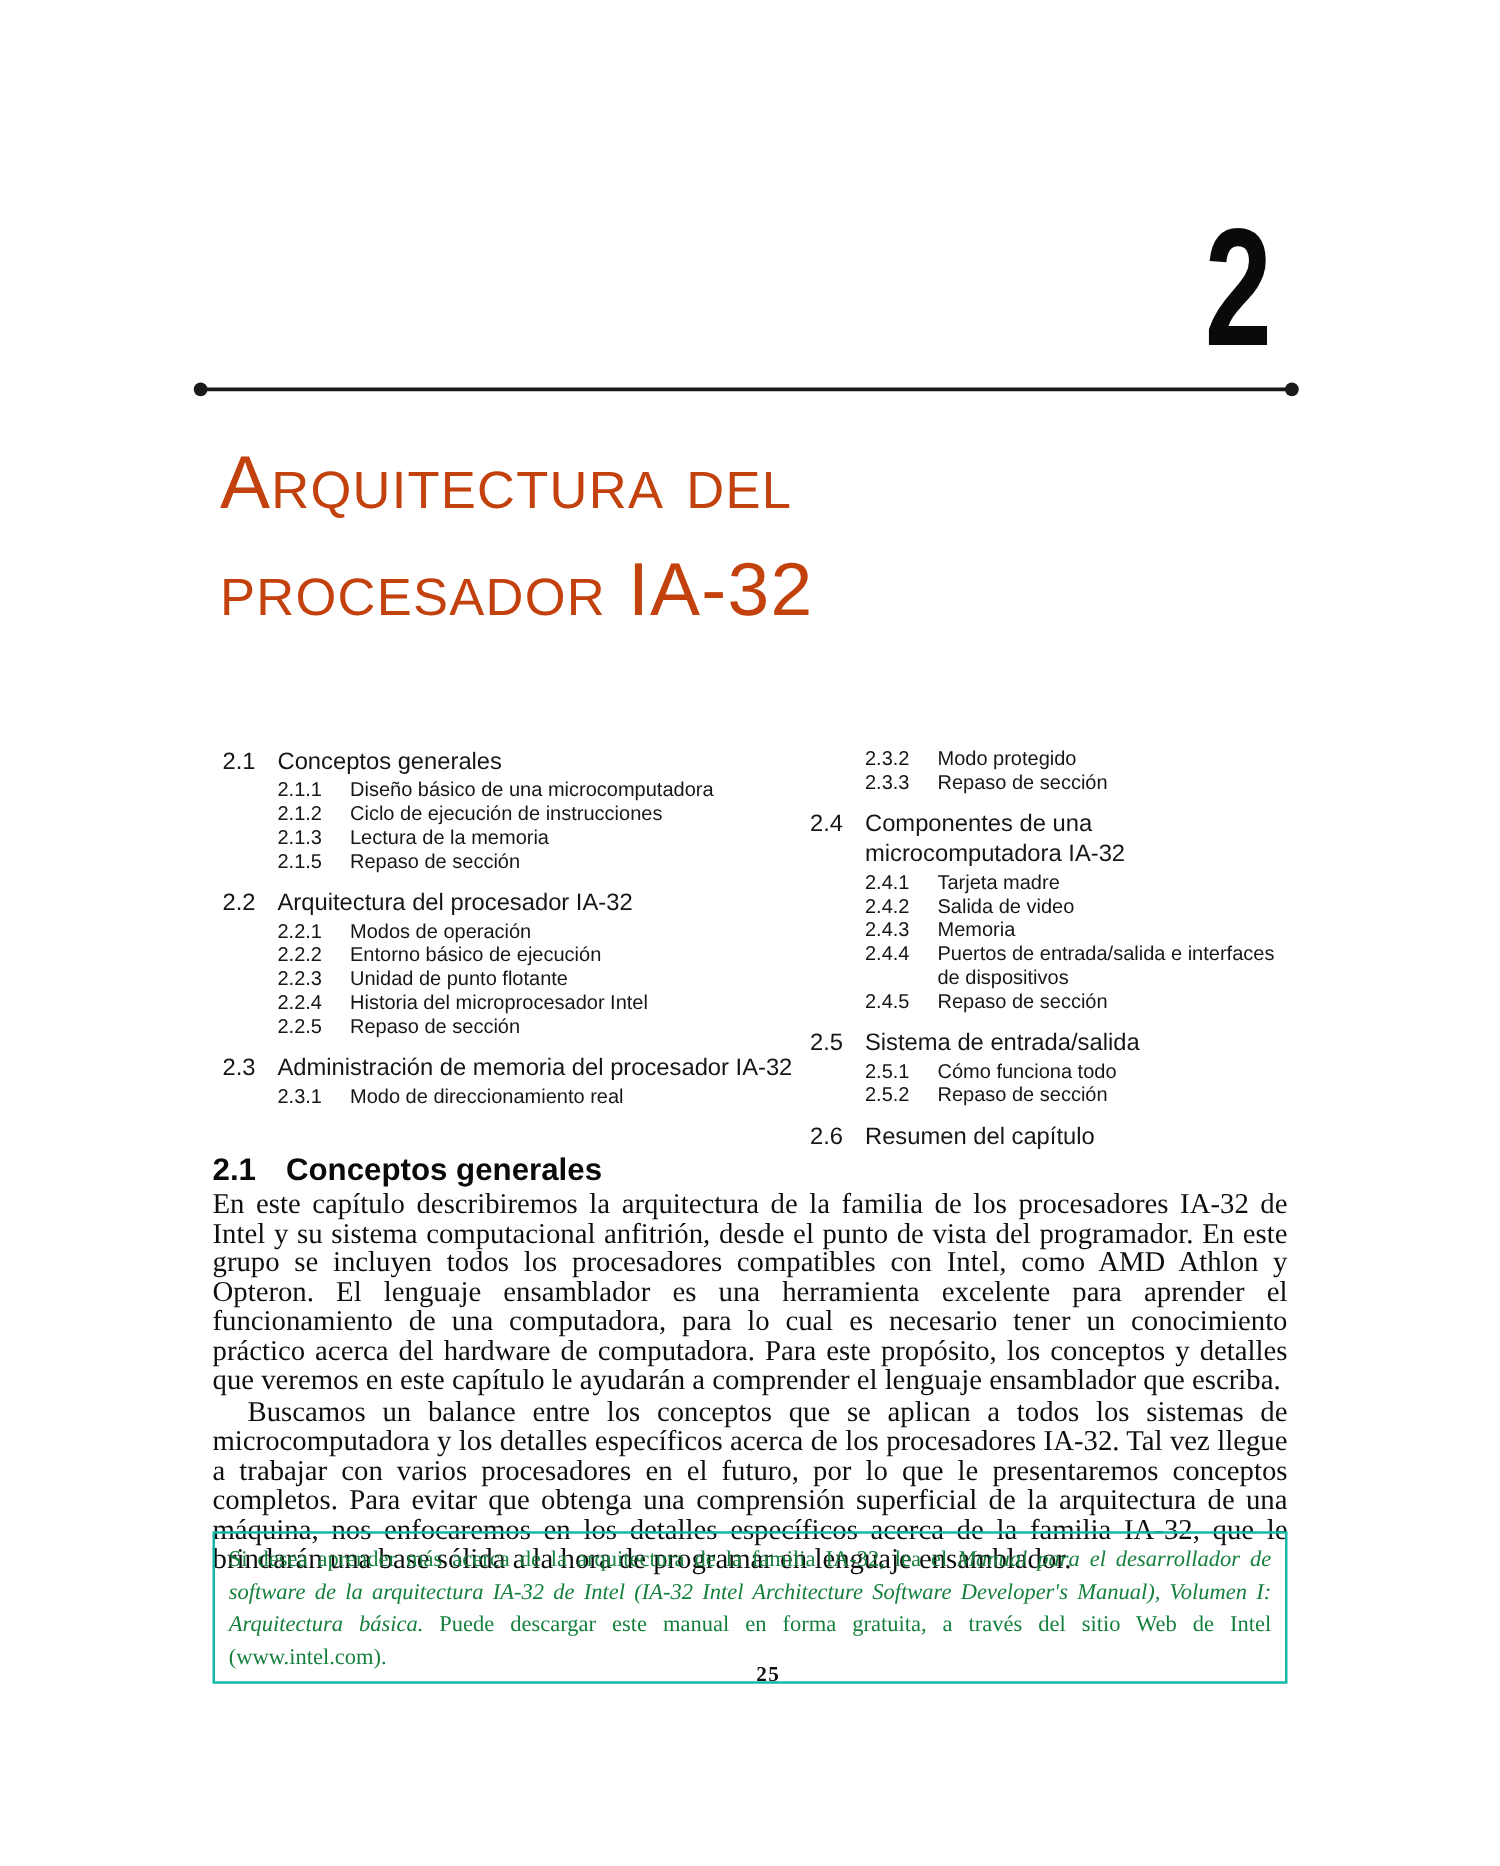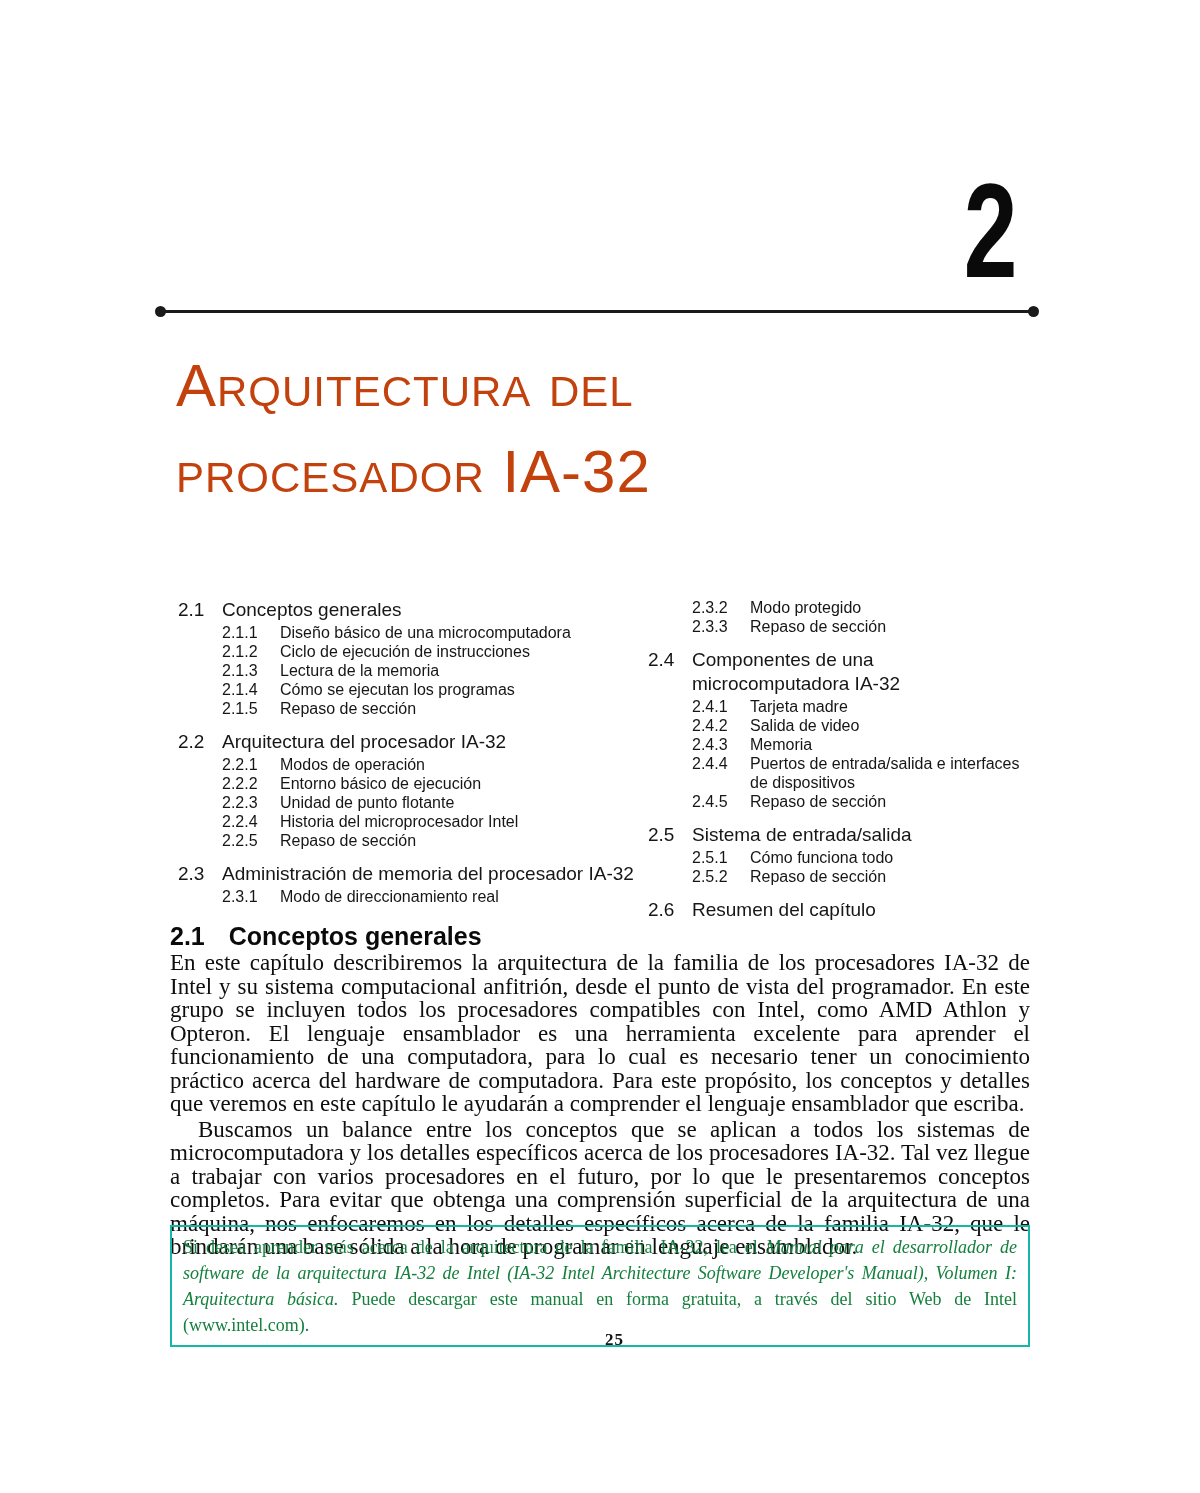--- a/index.html
+++ b/index.html
@@ -113,24 +113,20 @@
   <div class="toc-sub">
     <span class="toc-sub-num">2.1.2</span>
     <span class="toc-sub-title">Ciclo de ejecución de instrucciones</span>
   </div>
 
   <div class="toc-sub">
     <span class="toc-sub-num">2.1.3</span>
     <span class="toc-sub-title">Lectura de la memoria</span>
   </div>
 
-  <div class="toc-sub">
-    <span class="toc-sub-num">2.1.4</span>
-    <span class="toc-sub-title">Cómo se ejecutan los programas</span>
-  </div>
 
   <div class="toc-sub">
     <span class="toc-sub-num">2.1.5</span>
     <span class="toc-sub-title">Repaso de sección</span>
   </div>
 </div>
   </div>
 
   <div class="toc-group">
     <div class="toc-section">

